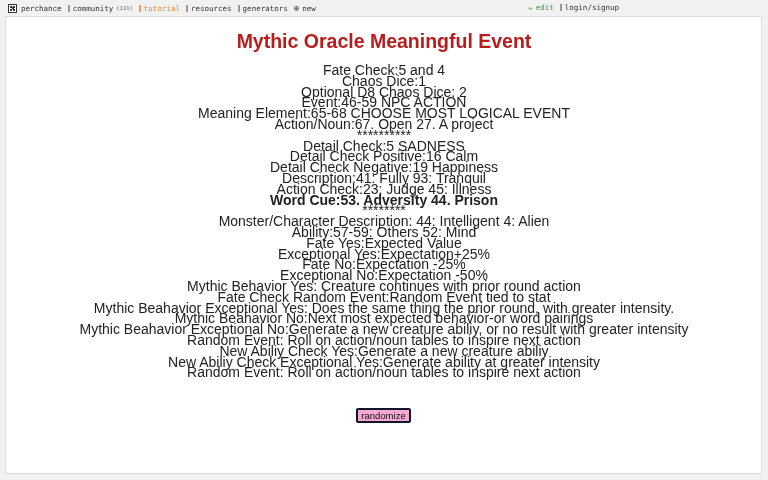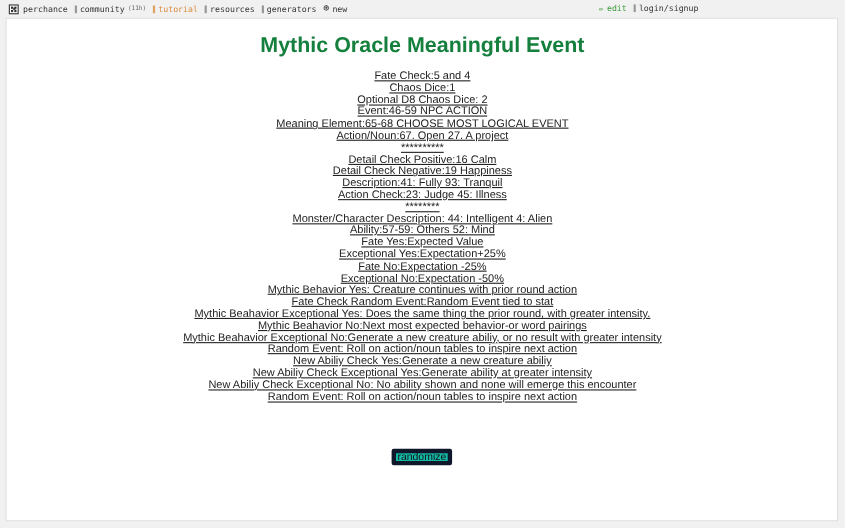--- a/index.html
+++ b/index.html
@@ -26,32 +26,32 @@
     display:inline-block; width:9px; height:9px; border:1px solid #333; box-sizing:border-box;
     position:relative; margin-right:4px; background:#fff;
   }
   .dice i { position:absolute; width:2px; height:2px; background:#333; }
   .frame {
     position:absolute; left:5px; top:16px; width:757px; height:458px;
     background:#fff; border:1px solid #ddd; box-sizing:border-box;
   }
   .title {
     position:absolute; left:0; top:30px; width:768px; text-align:center;
-    font-size:19.5px; font-weight:bold; color:#15803d; margin:0;
+    font-size:19.5px; font-weight:bold; color:#b91c1c; margin:0;
   }
   .lines {
     position:absolute; left:0; top:65px; width:768px; text-align:center;
-    font-size:10px; color:#222; line-height:10.8px;text-decoration:underline;
+    font-size:14px; color:#222; line-height:10.8px;
   }
   .lines div { white-space:nowrap; }
   .lines .bold { font-weight:bold; }
   .btn {
     position:absolute; left:356px; top:408px; width:55px; height:15px;
     font-family:"Liberation Sans", sans-serif; font-size:9.5px; color:#111;
-    background:#14b8a6; border:4px solid #0f172a; border-radius:2px; padding:0;
+    background:#f9a8d4; border:2px solid #0f172a; border-radius:2px; padding:0;
     display:flex; align-items:center; justify-content:center; box-sizing:border-box;
   }
 </style>
 </head>
 <body>
 
 <div class="topbar">
   <div class="left">
     <a class="nav-item">
       <span class="dice">
@@ -83,55 +83,56 @@
     <a class="nav-item">
       <span class="ic" style="font-size:9px;color:#333">⊕</span>
       <span>new</span>
     </a>
   </div>
   <div class="right">
     <a class="nav-item edit">
       <span class="ic">✏</span>
       <span>edit</span>
     </a>
-    <a class="nav-item" style="margin-right:0">
+    <a class="nav-item" style="margin-right:16px">
       <span class="sep-bar"></span>
       <span>login/signup</span>
     </a>
   </div>
 </div>
 
 <div class="frame"></div>
 
 <h1 class="title">Mythic Oracle Meaningful Event</h1>
 
 <div class="lines" id="lines">
     <div>Fate Check:5 and 4</div>
     <div>Chaos Dice:1</div>
     <div>Optional D8 Chaos Dice: 2</div>
     <div>Event:46-59 NPC ACTION</div>
     <div>Meaning Element:65-68 CHOOSE MOST LOGICAL EVENT</div>
     <div>Action/Noun:67. Open 27. A project</div>
     <div>**********</div>
+    <div>Detail Check:5 SADNESS</div>
     <div>Detail Check Positive:16 Calm</div>
     <div>Detail Check Negative:19 Happiness</div>
     <div>Description:41: Fully 93: Tranquil</div>
     <div>Action Check:23: Judge 45: Illness</div>
+    <div class="bold">Word Cue:53. Adversity 44. Prison</div>
     <div>********</div>
     <div>Monster/Character Description: 44: Intelligent 4: Alien</div>
     <div>Ability:57-59: Others 52: Mind</div>
     <div>Fate Yes:Expected Value</div>
     <div>Exceptional Yes:Expectation+25%</div>
     <div>Fate No:Expectation -25%</div>
     <div>Exceptional No:Expectation -50%</div>
     <div>Mythic Behavior Yes: Creature continues with prior round action</div>
     <div>Fate Check Random Event:Random Event tied to stat</div>
     <div>Mythic Beahavior Exceptional Yes: Does the same thing the prior round, with greater intensity.</div>
     <div>Mythic Beahavior No:Next most expected behavior-or word pairings</div>
     <div>Mythic Beahavior Exceptional No:Generate a new creature abiliy, or no result with greater intensity</div>
     <div>Random Event: Roll on action/noun tables to inspire next action</div>
     <div>New Abiliy Check Yes:Generate a new creature abiliy</div>
     <div>New Abiliy Check Exceptional Yes:Generate ability at greater intensity</div>
-    <div>New Abiliy Check Exceptional No: No ability shown and none will emerge this encounter</div>
     <div>Random Event: Roll on action/noun tables to inspire next action</div>
   </div>
 
 <button class="btn">randomize</button>
 
 </body></html>

